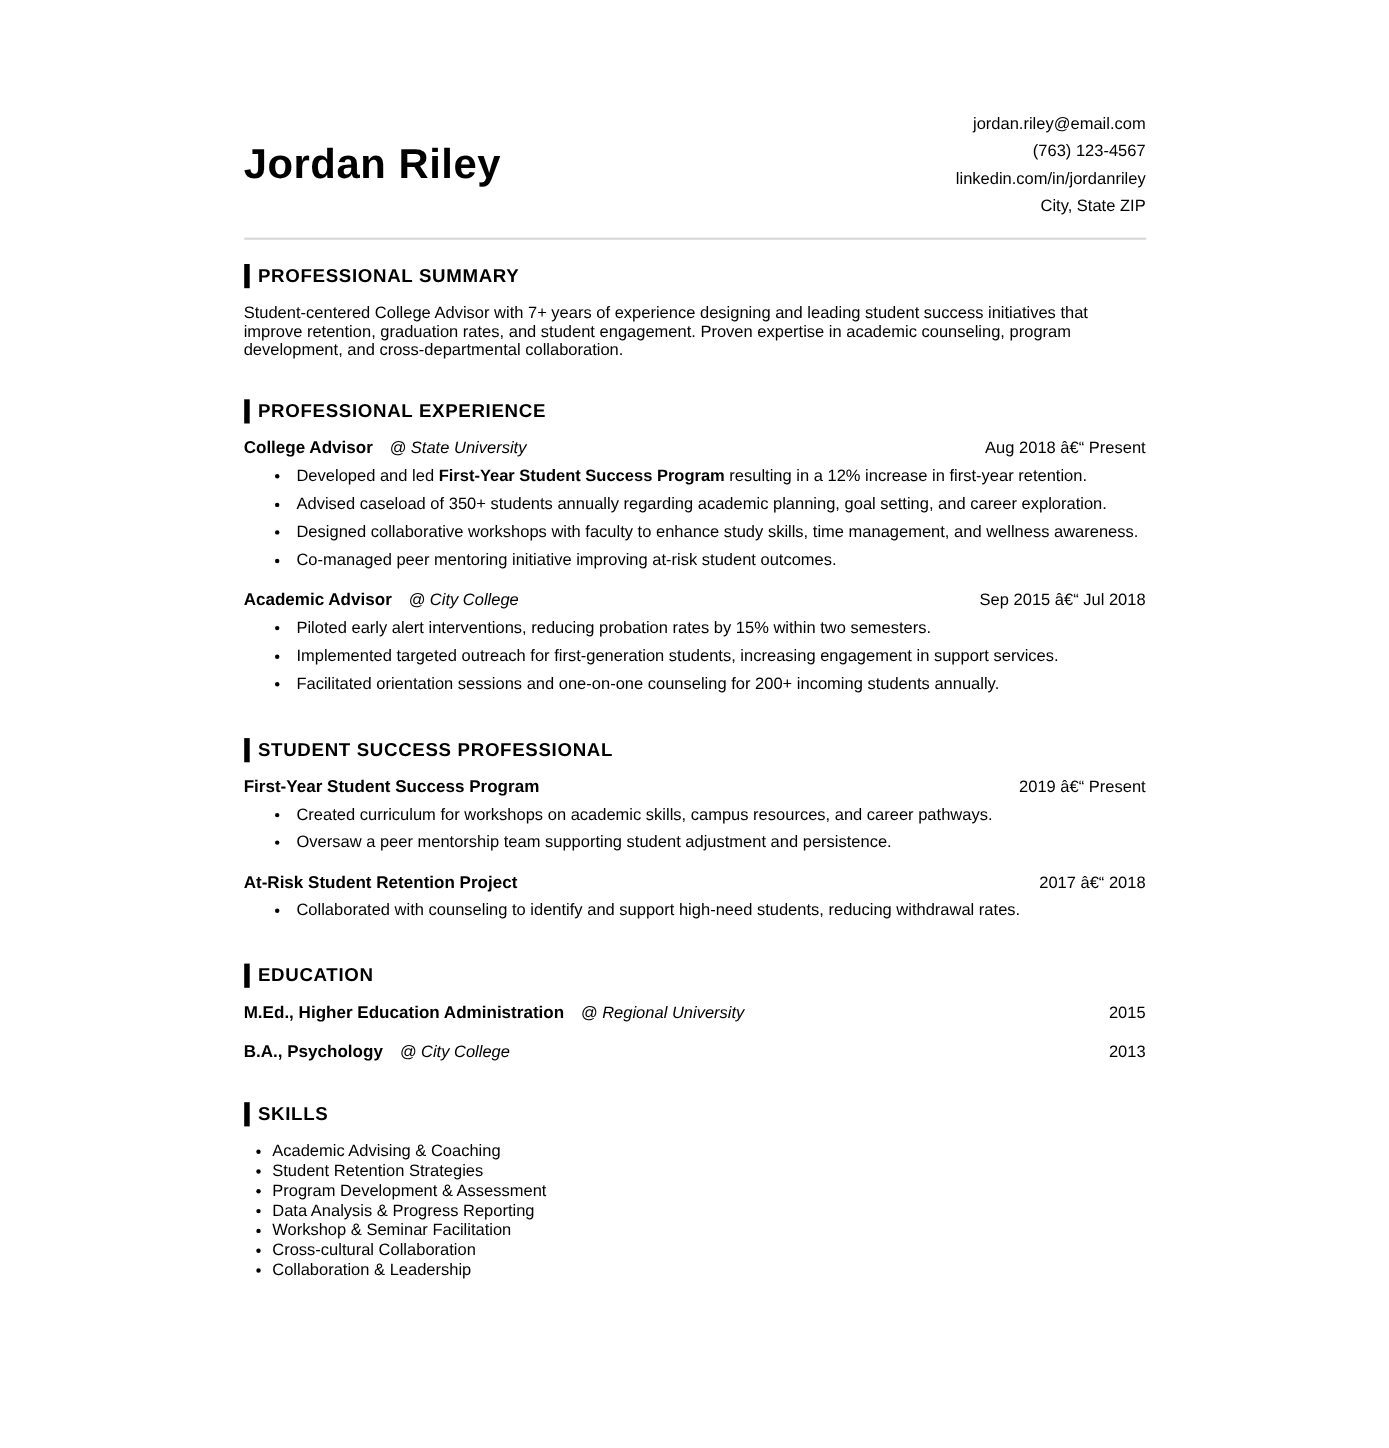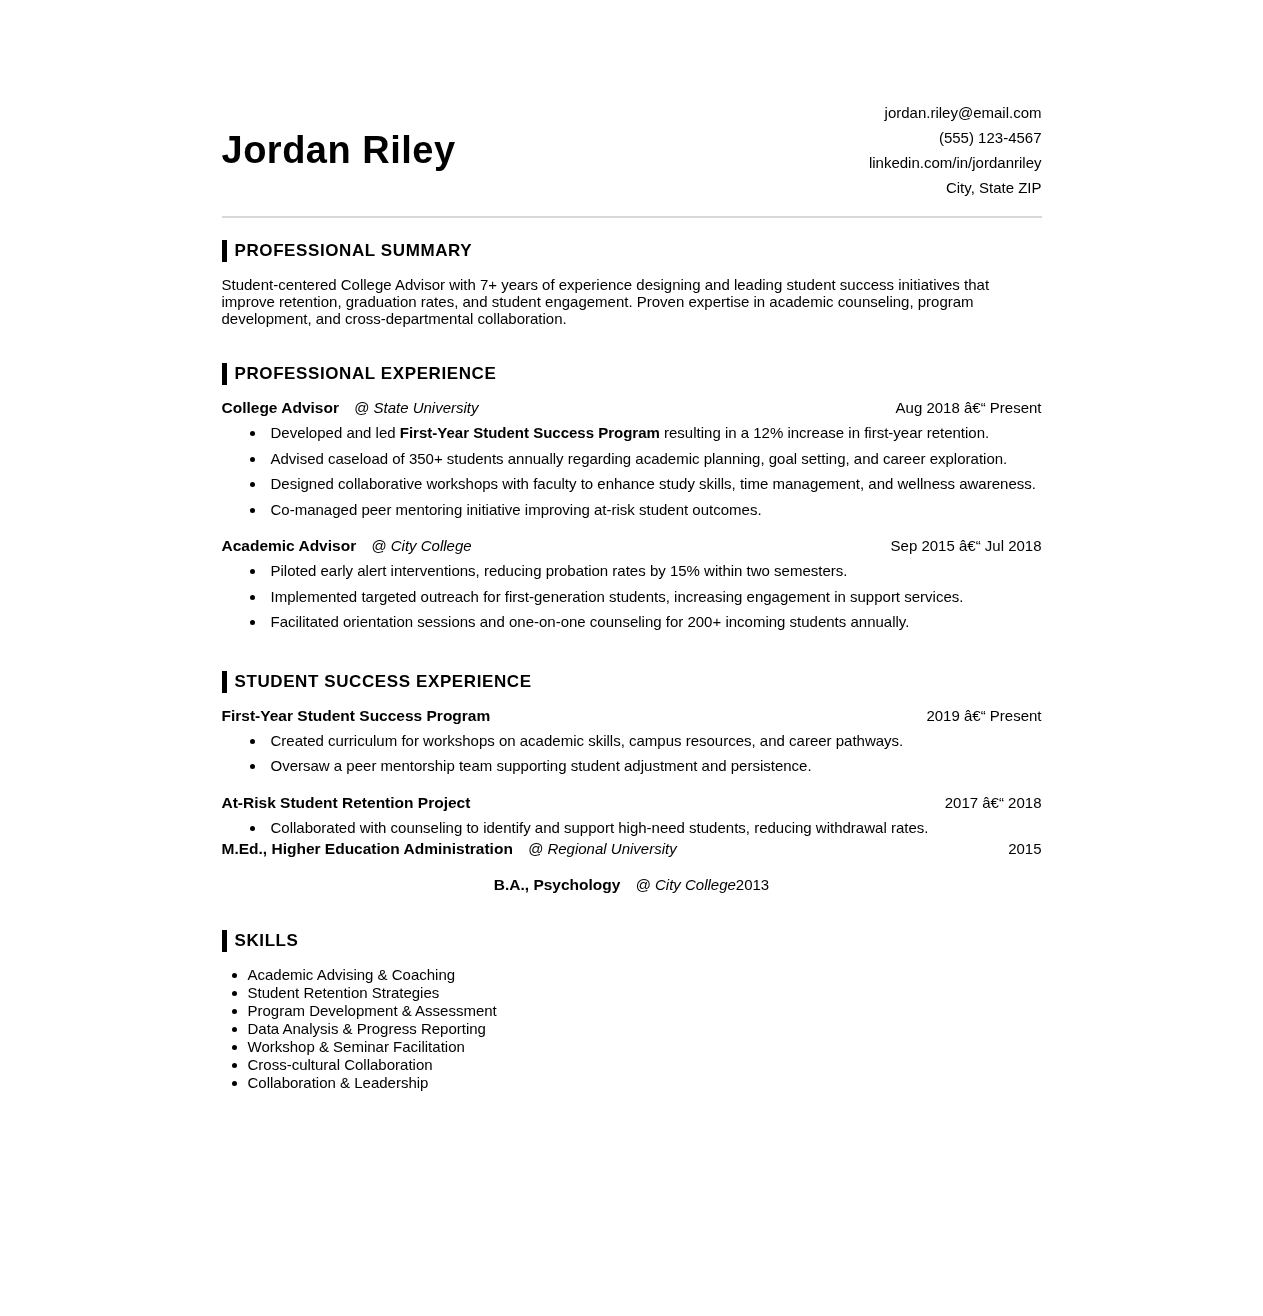--- a/index.html
+++ b/index.html
@@ -79,40 +79,40 @@
   .entry + .entry { margin-top: 15px; }
 
   ul.bullets {
     list-style: disc inside;
     margin: 3px 0 0 0;
     padding: 0 0 0 28px;
     font-size: 15px;
     line-height: 25.5px;
   }
 
-  .edu-row + .edu-row { margin-top: 18px; justify-content: center; }
+  .edu-row + .edu-row { margin-top: 18px; }
 
   ul.skills {
     list-style: disc outside;
     margin: 6px 0 0 0;
     padding: 0 0 0 26px;
     font-size: 15px;
     line-height: 18px;
   }
 </style>
 </head>
 <body>
 
 <div class="page">
 
   <div class="header">
     <h1 class="name">Jordan Riley</h1>
     <div class="contact">
       <div>jordan.riley@email.com</div>
-      <div>(555) 123-4567</div>
+      <div>(763) 123-4567</div>
       <div>linkedin.com/in/jordanriley</div>
       <div>City, State ZIP</div>
     </div>
   </div>
 
   <hr class="divider">
 
   <div class="section first">
     <h2>PROFESSIONAL SUMMARY</h2>
     <p class="summary-text">Student-centered College Advisor with 7+ years of experience designing and leading student success initiatives that improve retention, graduation rates, and student engagement. Proven expertise in academic counseling, program development, and cross-departmental collaboration.</p>
@@ -147,21 +147,21 @@
       </div>
       <ul class="bullets">
           <li>Piloted early alert interventions, reducing probation rates by 15% within two semesters.</li>
           <li>Implemented targeted outreach for first-generation students, increasing engagement in support services.</li>
           <li>Facilitated orientation sessions and one-on-one counseling for 200+ incoming students annually.</li>
         </ul>
     </div>
   </div>
 
   <div class="section">
-    <h2>STUDENT SUCCESS EXPERIENCE</h2>
+    <h2>STUDENT SUCCESS PROFESSIONAL</h2>
 
     <div class="entry">
       <div class="entry-head">
         <span class="entry-title">First-Year Student Success Program</span>
         <span class="entry-dates">2019 â€“ Present</span>
       </div>
       <ul class="bullets">
           <li>Created curriculum for workshops on academic skills, campus resources, and career pathways.</li>
           <li>Oversaw a peer mentorship team supporting student adjustment and persistence.</li>
         </ul>
@@ -172,20 +172,21 @@
         <span class="entry-title">At-Risk Student Retention Project</span>
         <span class="entry-dates">2017 â€“ 2018</span>
       </div>
       <ul class="bullets">
           <li>Collaborated with counseling to identify and support high-need students, reducing withdrawal rates.</li>
         </ul>
     </div>
   </div>
 
   <div class="section">
+    <h2>EDUCATION</h2>
 
     <div class="entry-head edu-row">
       <div>
         <span class="entry-title">M.Ed., Higher Education Administration</span>
         <span class="entry-sub">@ Regional University</span>
       </div>
       <span class="entry-dates">2015</span>
     </div>
 
     <div class="entry-head edu-row">

